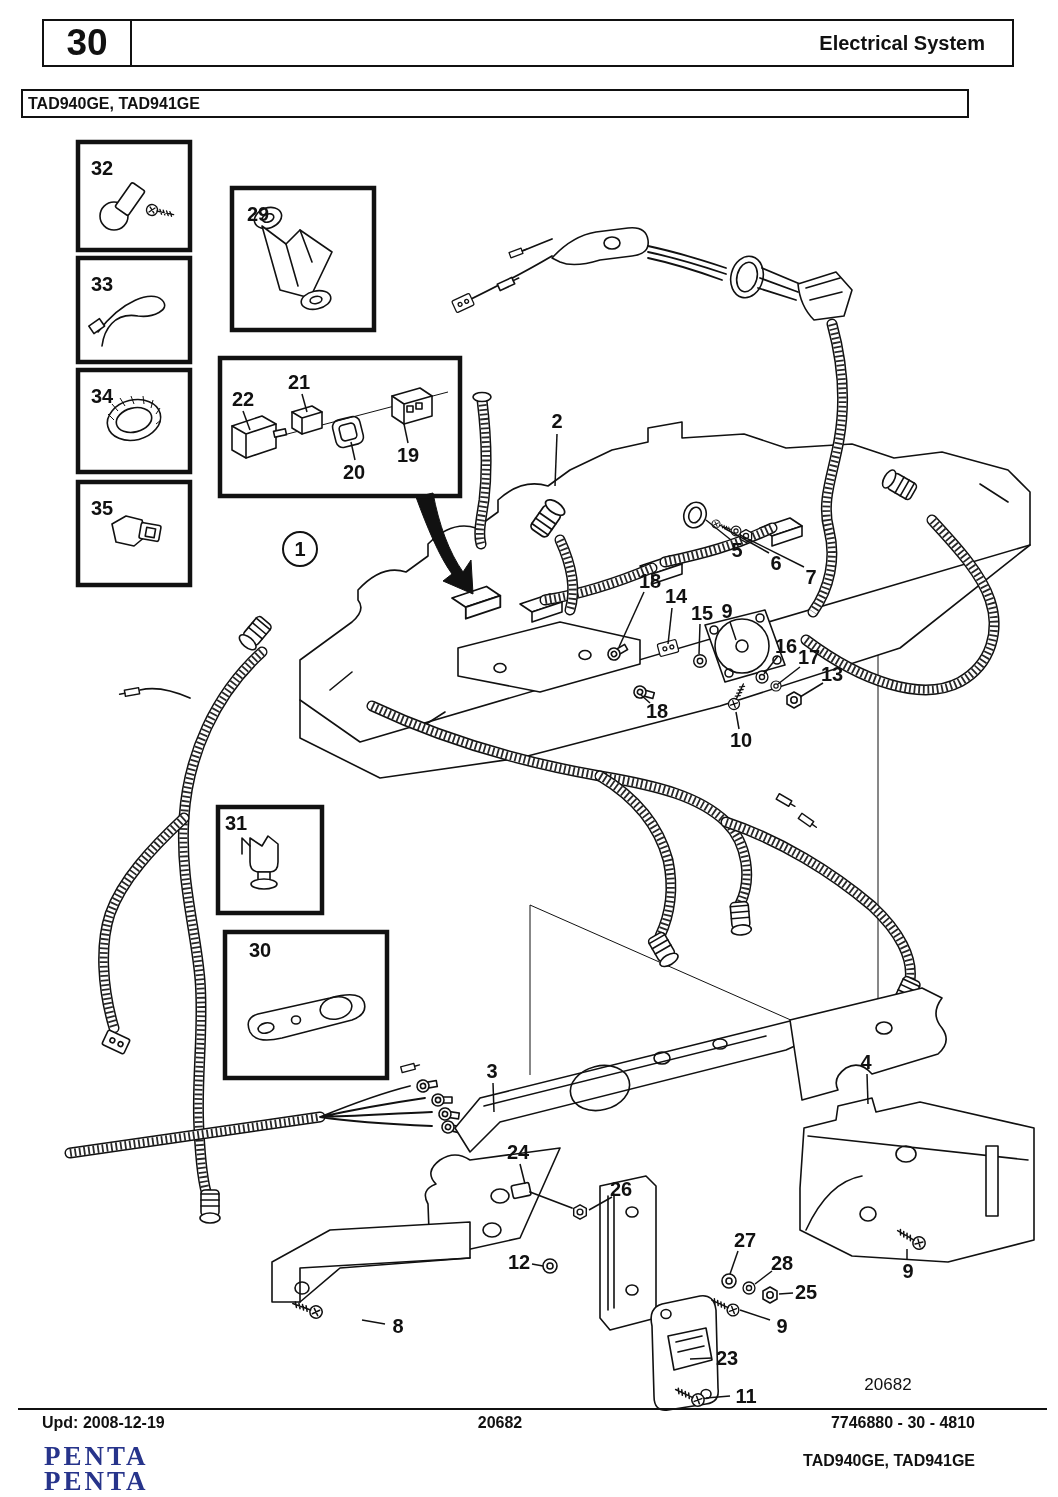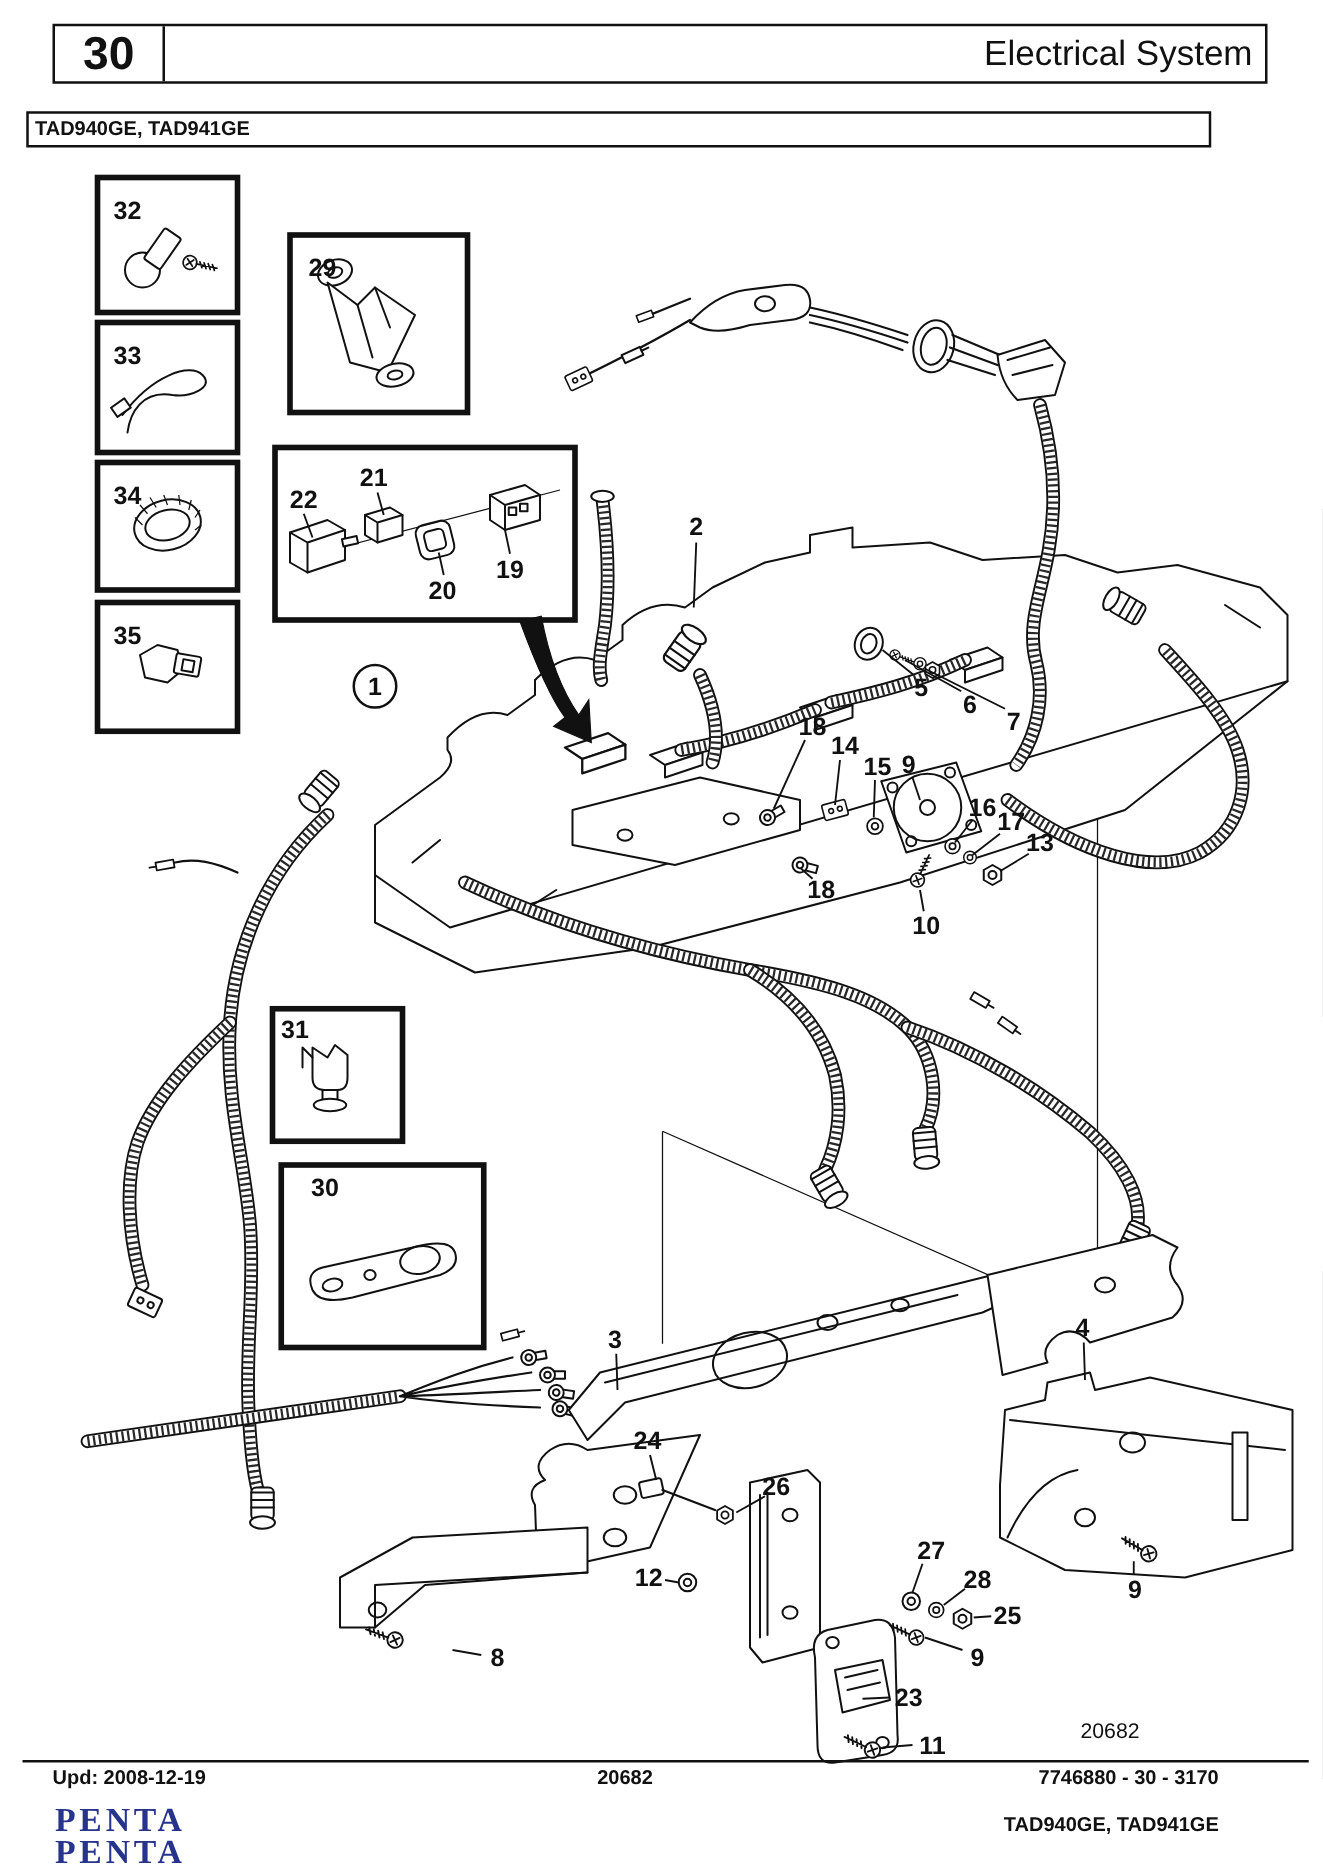--- a/index.html
+++ b/index.html
@@ -3,22 +3,22 @@
 <meta charset="utf-8">
 <style>
   html,body{margin:0;padding:0;background:#e8e8e8;}
   .page{position:relative;width:1058px;height:1497px;background:#fff;overflow:hidden;
         font-family:"Liberation Sans",sans-serif;color:#111;}
   
   .header{position:absolute;left:42px;top:19px;width:972px;height:48px;border:2.5px solid #111;
           display:flex;box-sizing:border-box;}
   .h-num{width:86px;border-right:2.5px solid #111;display:flex;align-items:center;justify-content:center;
          font-size:37px;font-weight:bold;}
-  .h-title{flex:1;display:flex;align-items:center;justify-content:flex-end;padding-right:10px;
-           font-size:28px;font-weight:normal;}
+  .h-title{flex:1;display:flex;align-items:center;justify-content:flex-end;padding-right:27px;
+           font-size:20px;font-weight:bold;}
   .model-box{position:absolute;left:21px;top:89px;width:948px;height:29px;border:2px solid #111;
              box-sizing:border-box;display:flex;align-items:center;padding-left:5px;
              font-size:16px;font-weight:bold;}
   
   .f-rule{position:absolute;left:18px;top:1408px;width:1029px;height:2px;background:#111;}
   .f-upd{position:absolute;left:42px;top:1414px;font-size:16px;font-weight:bold;}
   .f-fig{position:absolute;left:0;top:1414px;width:1000px;text-align:center;font-size:16px;font-weight:bold;}
   .f-pub{position:absolute;right:83px;top:1414px;font-size:16px;font-weight:bold;}
   .logo{position:absolute;left:44px;top:1444px;font-family:"Liberation Serif",serif;font-weight:bold;
         color:#27348b;font-size:27px;line-height:25px;letter-spacing:3px;}
@@ -411,19 +411,19 @@
 
   <div class="header">
     <div class="h-num">30</div>
     <div class="h-title">Electrical System</div>
   </div>
   <div class="model-box">TAD940GE, TAD941GE</div>
 
   <div class="f-rule"></div>
   <div class="f-upd">Upd: 2008-12-19</div>
   <div class="f-fig">20682</div>
-  <div class="f-pub">7746880 - 30 - 3170</div>
+  <div class="f-pub">7746880 - 30 - 4810</div>
   <div class="logo">
     <div>PENTA</div>
     <div>PENTA</div>
   </div>
   <div class="f-models">TAD940GE, TAD941GE</div>
 </div>
 
 </body></html>

